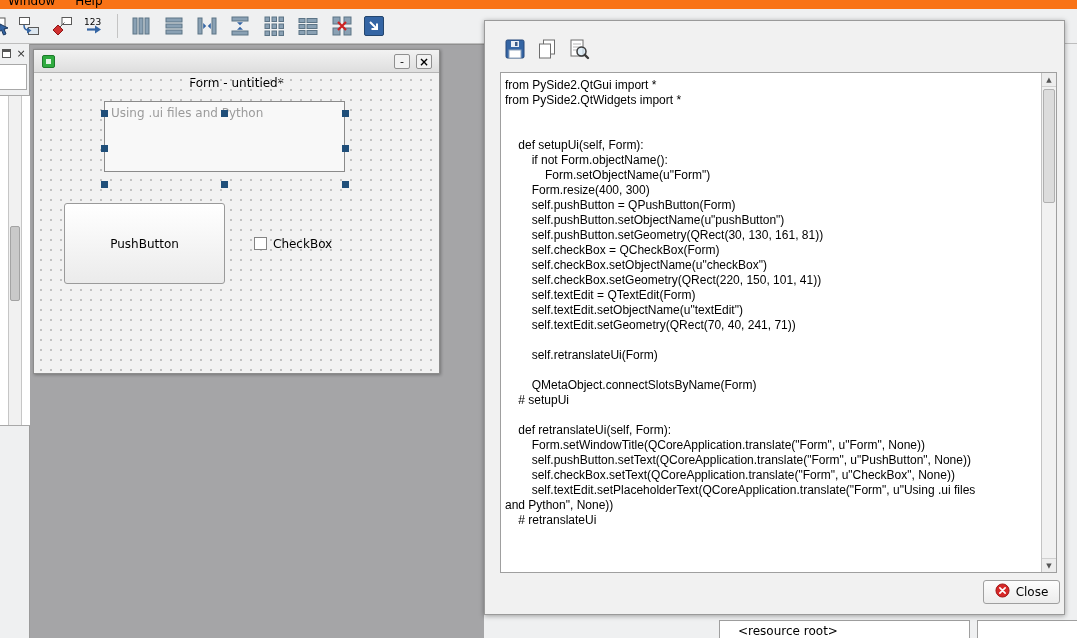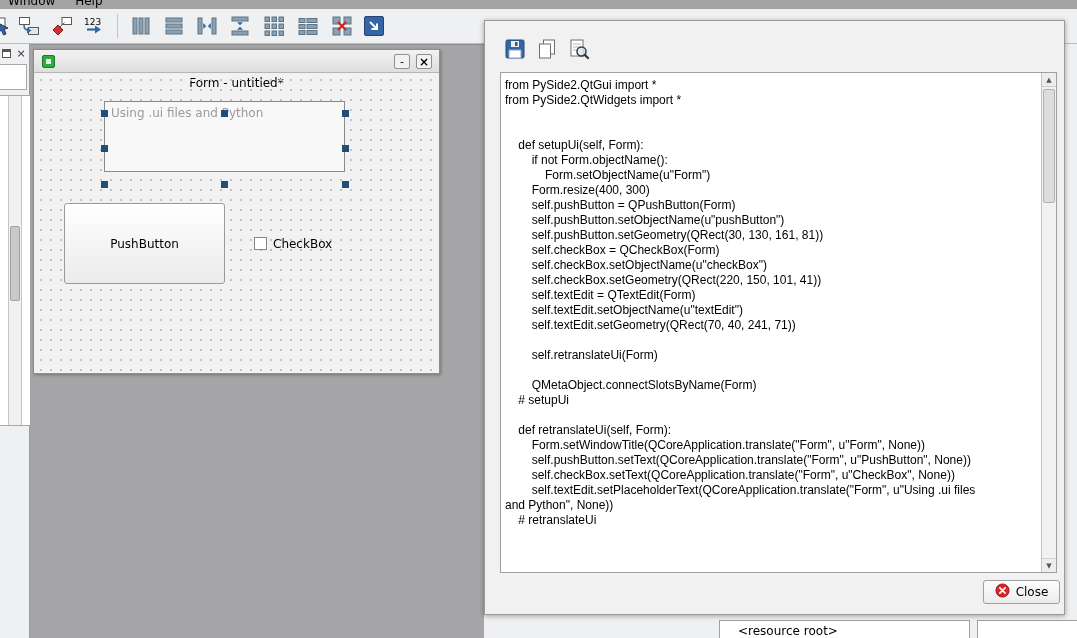--- a/index.html
+++ b/index.html
@@ -1,21 +1,21 @@
 <!DOCTYPE html>
 <html><head>
 <meta charset="utf-8">
 <style>
   * { box-sizing: border-box; margin: 0; padding: 0; }
   html, body { width: 1077px; height: 638px; overflow: hidden; }
   body { font-family: "DejaVu Sans", "Liberation Sans", sans-serif; font-size: 12px; color: #000; background: #eff0f1; }
   .screen { position: relative; width: 1077px; height: 638px; overflow: hidden; background: #eff0f1; }
 
   
-  .menubar { position: absolute; left: 0; top: 0; width: 100%; height: 9px; overflow: hidden; background: #a3a3a3; }
+  .menubar { position: absolute; left: 0; top: 0; width: 100%; height: 9px; overflow: hidden; background: #f97316; }
   .menu-item { position: relative; top: -6px; display: inline-block; font-size: 12px; }
   .menu-item.m1 { margin-left: 8px; }
   .menu-item.m2 { margin-left: 16px; }
 
   
   .toolbar { position: absolute; left: 0; top: 9px; width: 100%; height: 35px; background: #eff0f1; border-bottom: 1px solid #bdbdbd; }
   .tbtn { position: absolute; top: 4px; width: 26px; height: 26px; display: flex; align-items: center; justify-content: center; border-radius: 3px; }
   .tbtn svg { display: block; }
   .tsep { position: absolute; top: 5px; width: 1px; height: 24px; background: #c4c4c4; }
 

